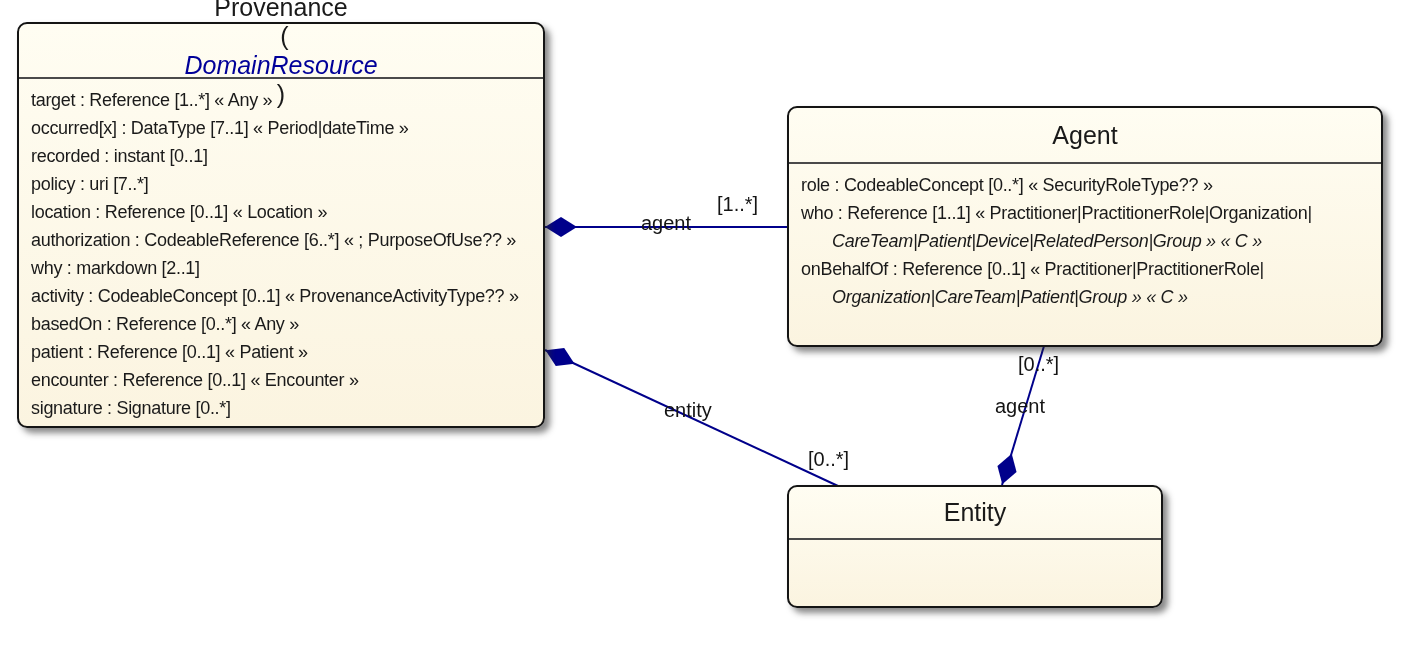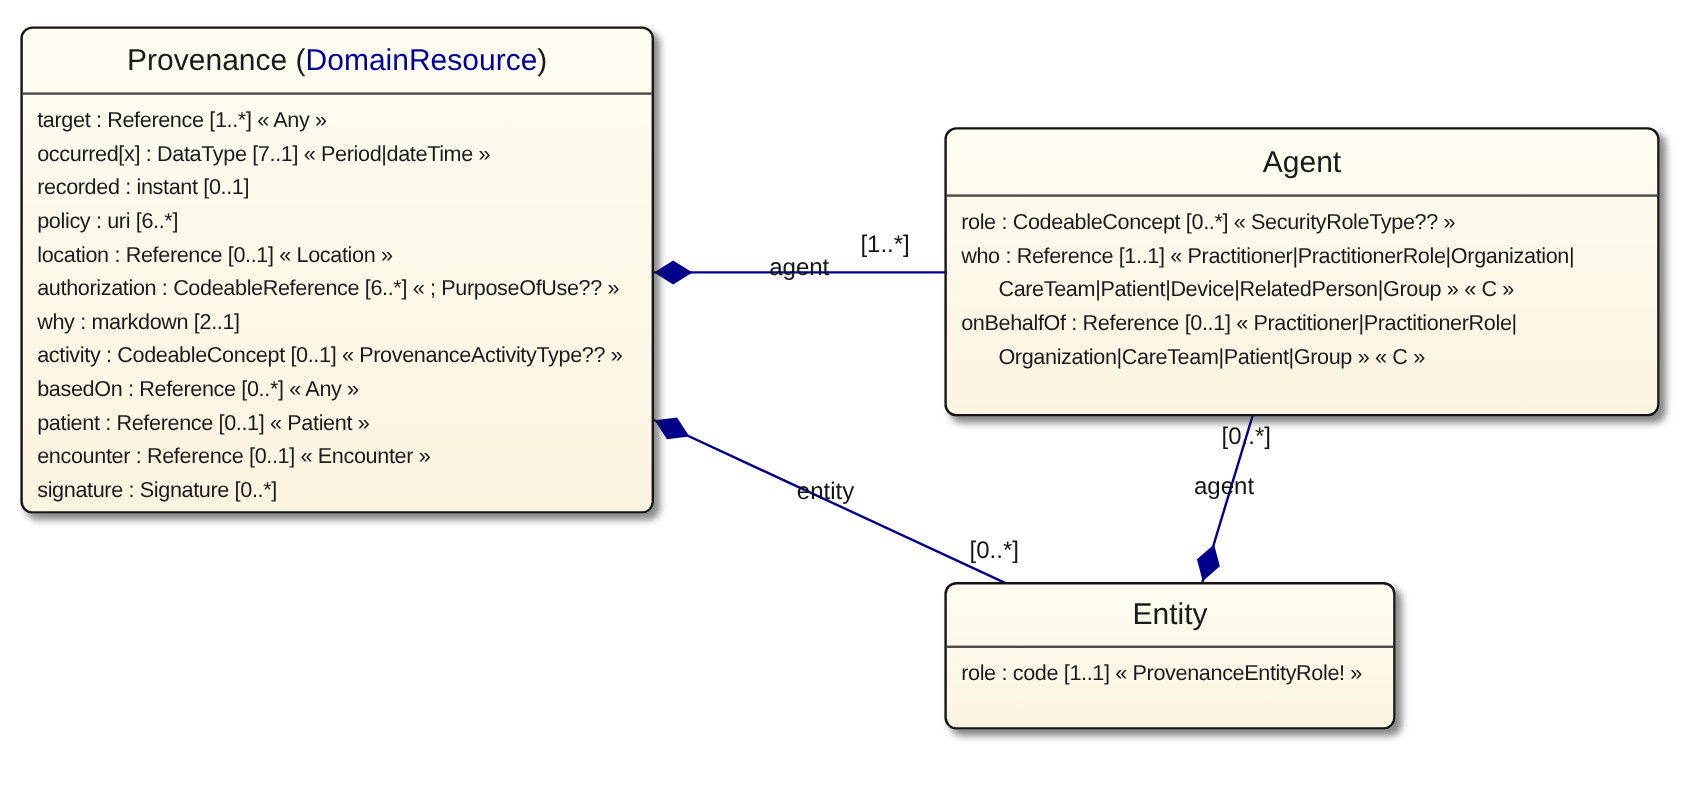--- a/index.html
+++ b/index.html
@@ -33,36 +33,38 @@
   .uml-title {
     display: flex;
     align-items: center;
     justify-content: center;
     border-bottom: 2px solid #4a4a4a;
     font-size: 25px;
     white-space: pre;
   }
   .parent-link {
     color: #000099;
+    font-style: italic;
     cursor: pointer;
   }
   .uml-attrs {
     padding: 7px 12px 0 12px;
   }
   .attr {
     font-size: 18px;
     line-height: 28px;
     letter-spacing: -0.3px;
     white-space: nowrap;
   }
   .attr.indent {
     padding-left: 31px;
+    font-style: italic;
   }
   #box-provenance { left: 17px;  top: 22px;  width: 528px; height: 406px; }
-  #box-provenance .uml-title { height: 53px; }
+  #box-provenance .uml-title { height: 53px; flex-direction: column; }
   #box-agent      { left: 787px; top: 106px; width: 596px; height: 241px; }
   #box-agent .uml-title { height: 54px; }
   #box-entity     { left: 787px; top: 485px; width: 376px; height: 123px; }
   #box-entity .uml-title { height: 51px; }
   .edge-label {
     position: absolute;
     z-index: 3;
     font-size: 20px;
     line-height: 24px;
     color: #141414;
@@ -91,21 +93,21 @@
 </svg>
 
 <div class="uml-class" id="box-provenance">
   <div class="uml-title">
     <span>Provenance</span><span> (</span><span class="parent-link">DomainResource</span><span>)</span>
   </div>
   <div class="uml-attrs">
     <div class="attr">target : Reference [1..*] « Any »</div>
     <div class="attr">occurred[x] : DataType [7..1] « Period|dateTime »</div>
     <div class="attr">recorded : instant [0..1]</div>
-    <div class="attr">policy : uri [6..*]</div>
+    <div class="attr">policy : uri [7..*]</div>
     <div class="attr">location : Reference [0..1] « Location »</div>
     <div class="attr">authorization : CodeableReference [6..*] « ; PurposeOfUse?? »</div>
     <div class="attr">why : markdown [2..1]</div>
     <div class="attr">activity : CodeableConcept [0..1] « ProvenanceActivityType?? »</div>
     <div class="attr">basedOn : Reference [0..*] « Any »</div>
     <div class="attr">patient : Reference [0..1] « Patient »</div>
     <div class="attr">encounter : Reference [0..1] « Encounter »</div>
     <div class="attr">signature : Signature [0..*]</div>
   </div>
 </div>
@@ -121,21 +123,20 @@
     <div class="attr">onBehalfOf : Reference [0..1] « Practitioner|PractitionerRole|</div>
     <div class="attr indent">Organization|CareTeam|Patient|Group » « C »</div>
   </div>
 </div>
 
 <div class="uml-class" id="box-entity">
   <div class="uml-title">
     <span>Entity</span>
   </div>
   <div class="uml-attrs">
-    <div class="attr">role : code [1..1] « ProvenanceEntityRole! »</div>
   </div>
 </div>
 
 <div class="edge-label" id="lbl-e1-name">agent</div>
 <div class="edge-label" id="lbl-e1-mult">[1..*]</div>
 <div class="edge-label" id="lbl-e2-name">entity</div>
 <div class="edge-label" id="lbl-e2-mult">[0..*]</div>
 <div class="edge-label" id="lbl-e3-mult">[0..*]</div>
 <div class="edge-label" id="lbl-e3-name">agent</div>
 

